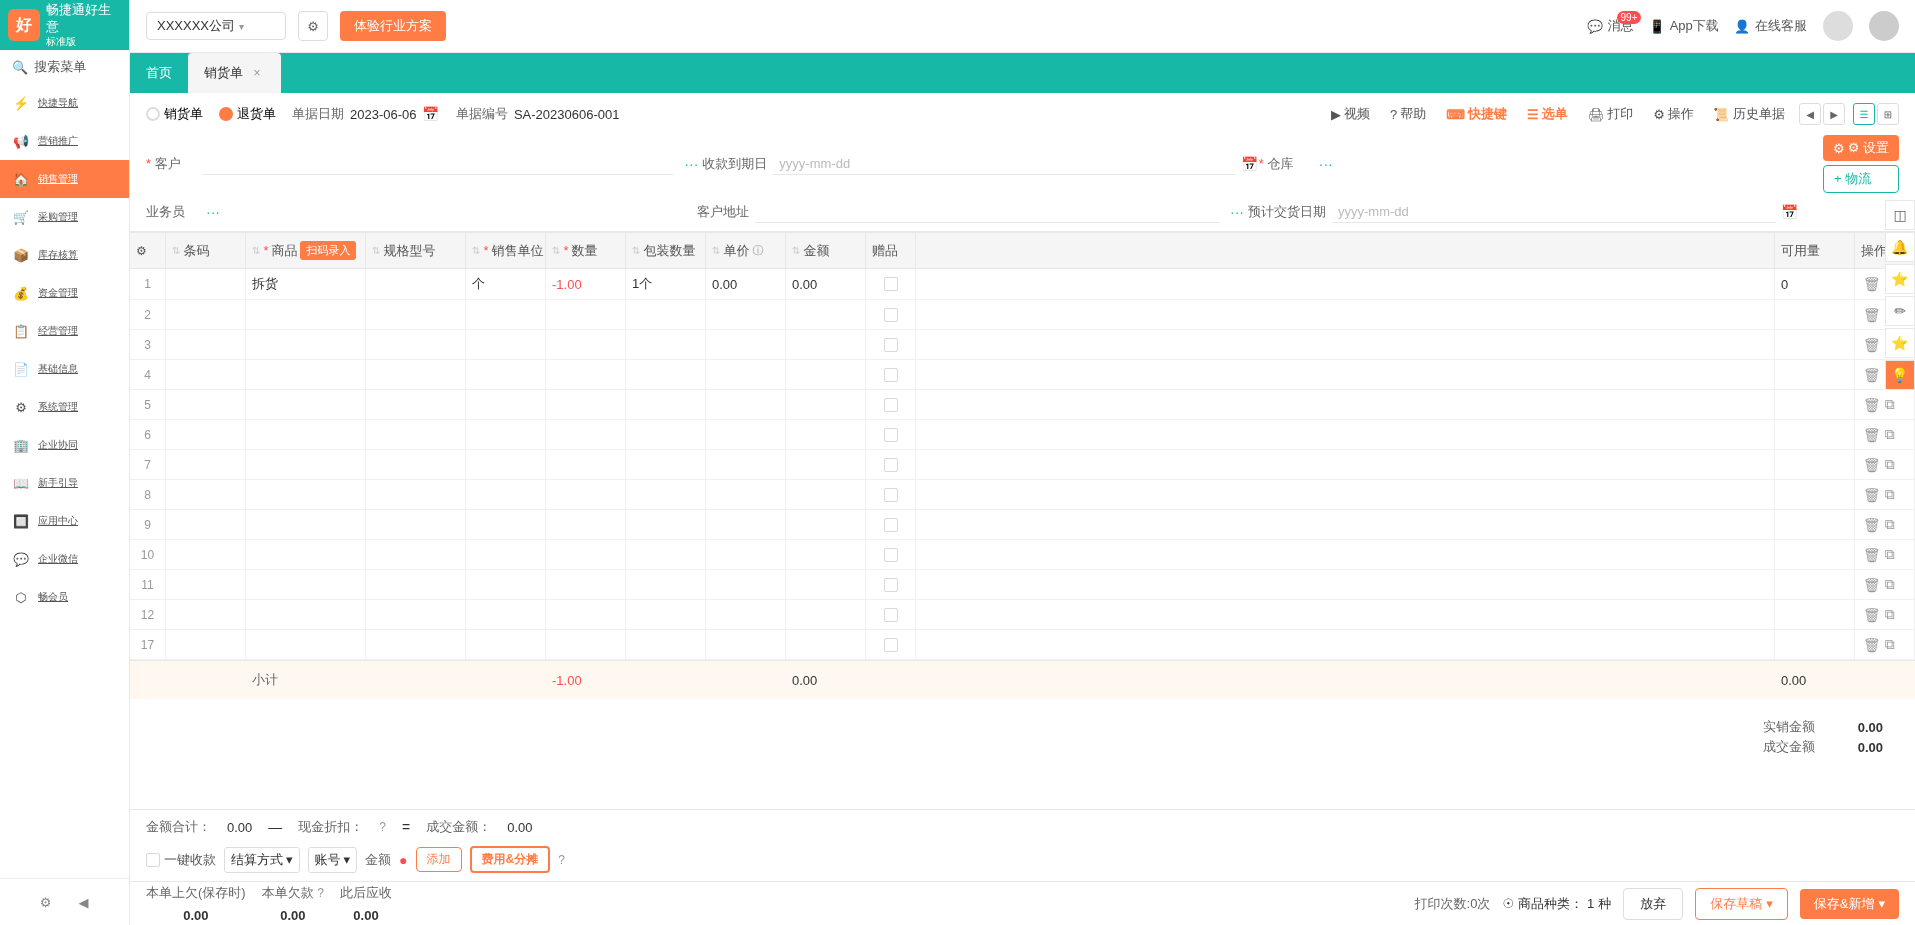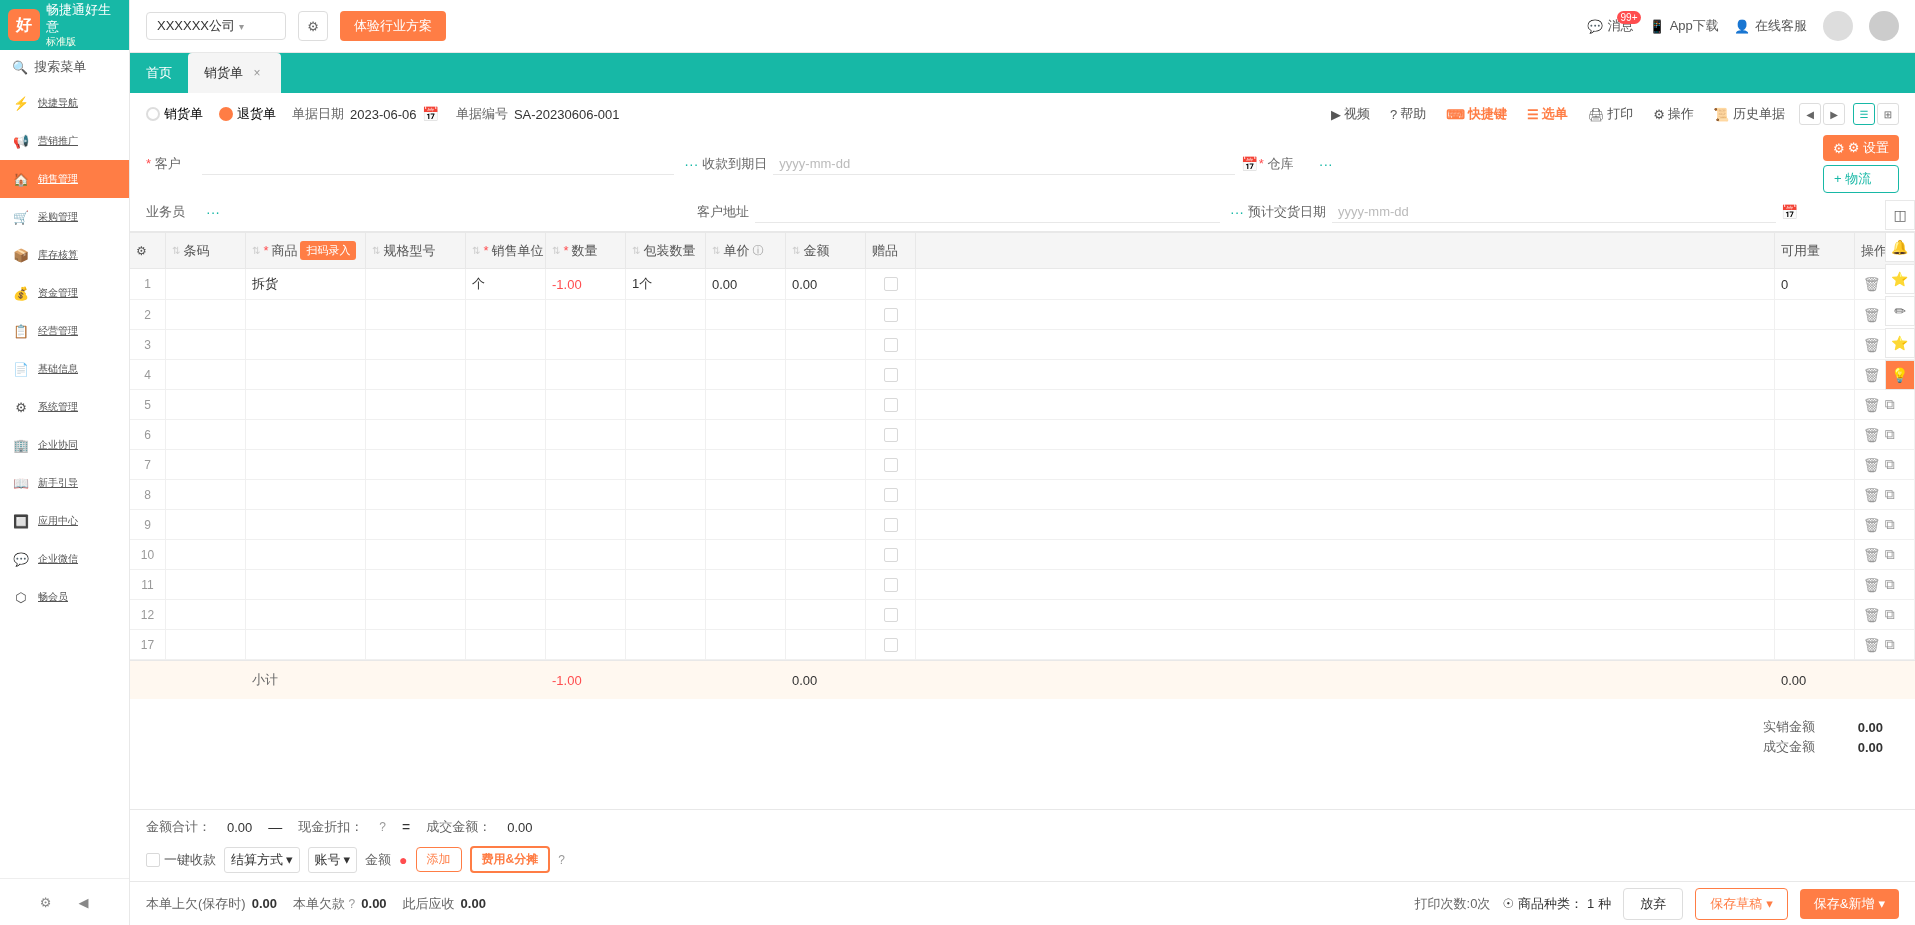--- a/index.html
+++ b/index.html
@@ -110,21 +110,21 @@
     .help-icon { color: #999; cursor: pointer; font-size: 12px; }
     .add-btn-orange { background: white; color: #ff7d45; border: 1px solid #ff7d45; border-radius: 4px; padding: 3px 10px; cursor: pointer; font-size: 12px; }
     .expense-btn { background: #fff; color: #ff7d45; border: 2px solid #ff7d45; border-radius: 4px; padding: 3px 10px; cursor: pointer; font-size: 12px; font-weight: bold; }
 
     .payment-row { display: flex; align-items: center; gap: 8px; padding-top: 4px; }
     .checkbox-label { display: flex; align-items: center; gap: 4px; font-size: 13px; color: #555; cursor: pointer; }
     .select-field { border: 1px solid #ddd; border-radius: 3px; padding: 3px 6px; font-size: 12px; color: #333; background: white; cursor: pointer; display: flex; align-items: center; gap: 3px; }
 
     
     .footer { height: 44px; background: #fff; border-top: 1px solid #e8e8e8; display: flex; align-items: center; padding: 0 16px; gap: 16px; }
-    .footer-stat { display: flex; align-items: center; gap: 6px; font-size: 13px; }
+    .footer-stat { display: flex; align-items: center; gap: 6px; font-size: 13px; flex-direction: column; }
     .footer-stat-label { color: #666; }
     .footer-stat-value { color: #333; font-weight: bold; }
     .footer-right { margin-left: auto; display: flex; align-items: center; gap: 12px; }
     .product-count { display: flex; align-items: center; gap: 4px; font-size: 13px; color: #333; }
     .discard-btn { background: white; color: #333; border: 1px solid #ddd; border-radius: 4px; padding: 6px 16px; cursor: pointer; font-size: 13px; }
     .draft-btn { background: white; color: #ff7d45; border: 1px solid #ff7d45; border-radius: 4px; padding: 6px 14px; cursor: pointer; font-size: 13px; display: flex; align-items: center; gap: 4px; }
     .save-new-btn { background: #ff7d45; color: white; border: none; border-radius: 4px; padding: 6px 14px; cursor: pointer; font-size: 13px; display: flex; align-items: center; gap: 4px; }
 
     
     .right-float { position: fixed; right: 0; top: 200px; display: flex; flex-direction: column; gap: 2px; z-index: 100; }

